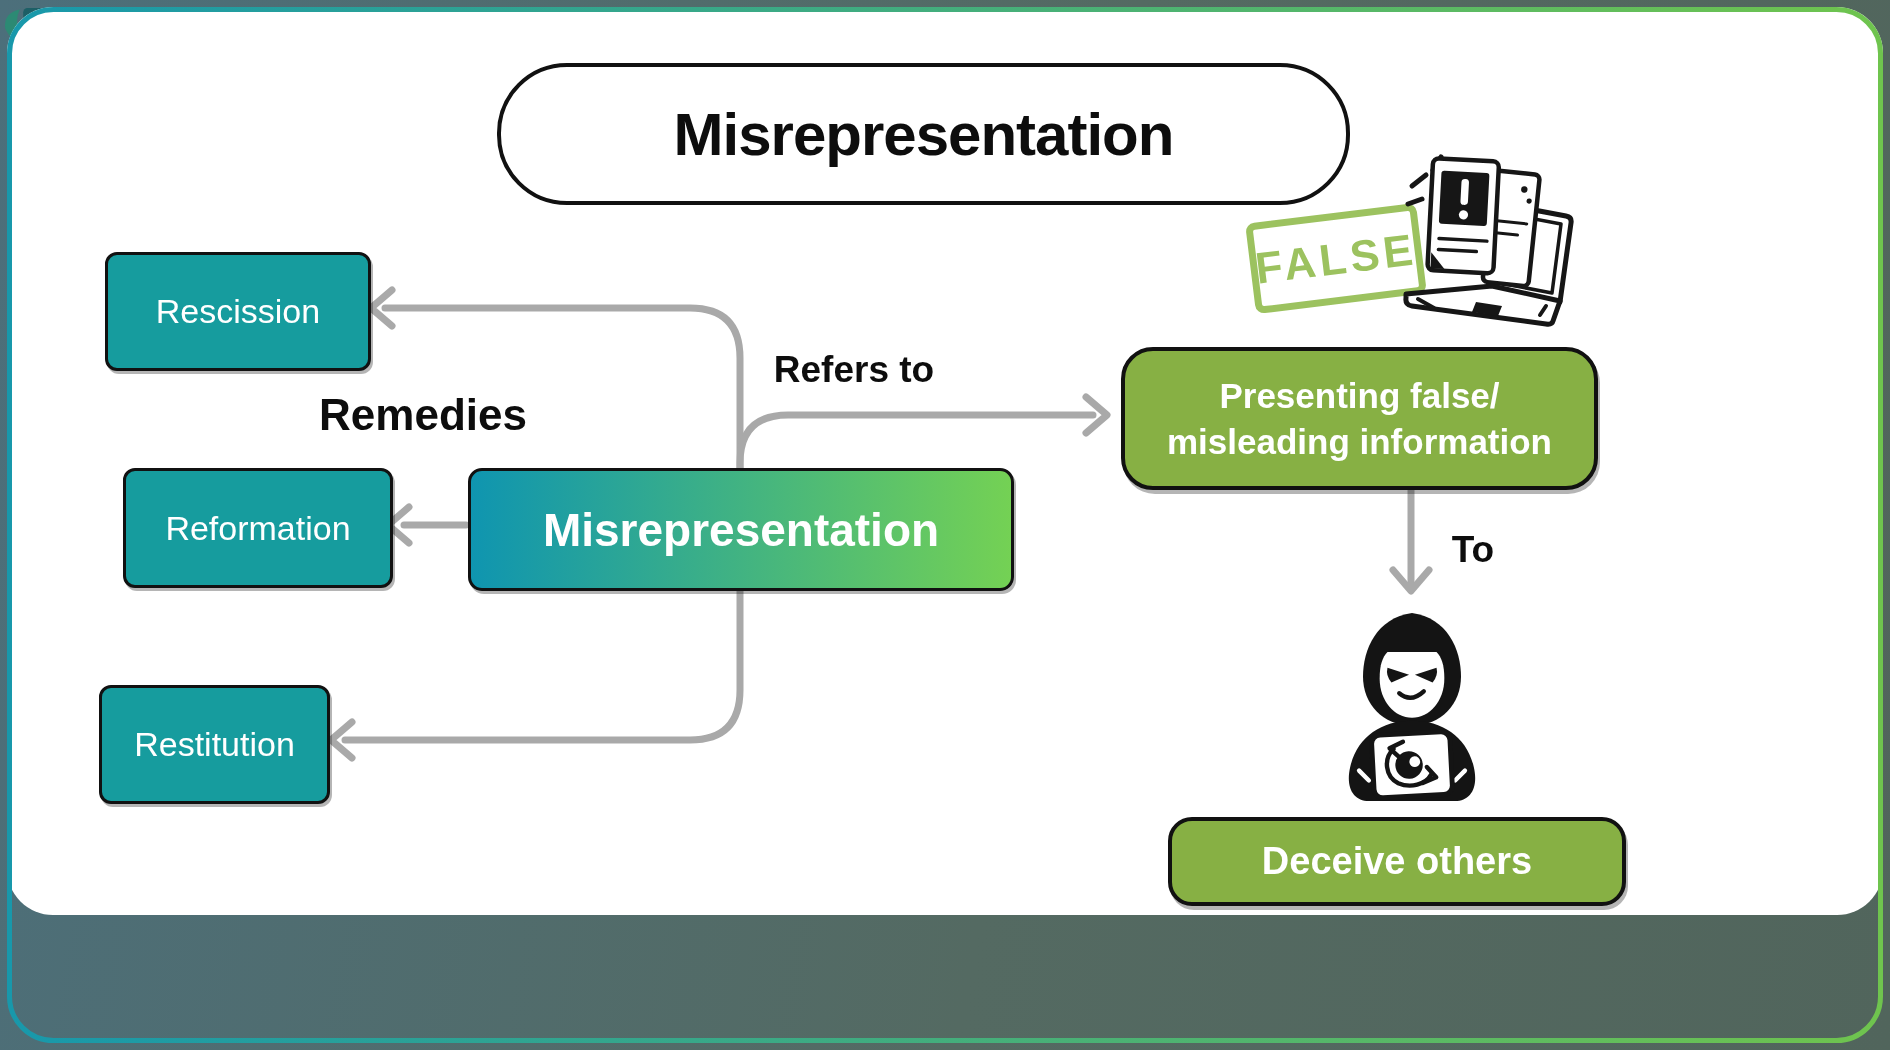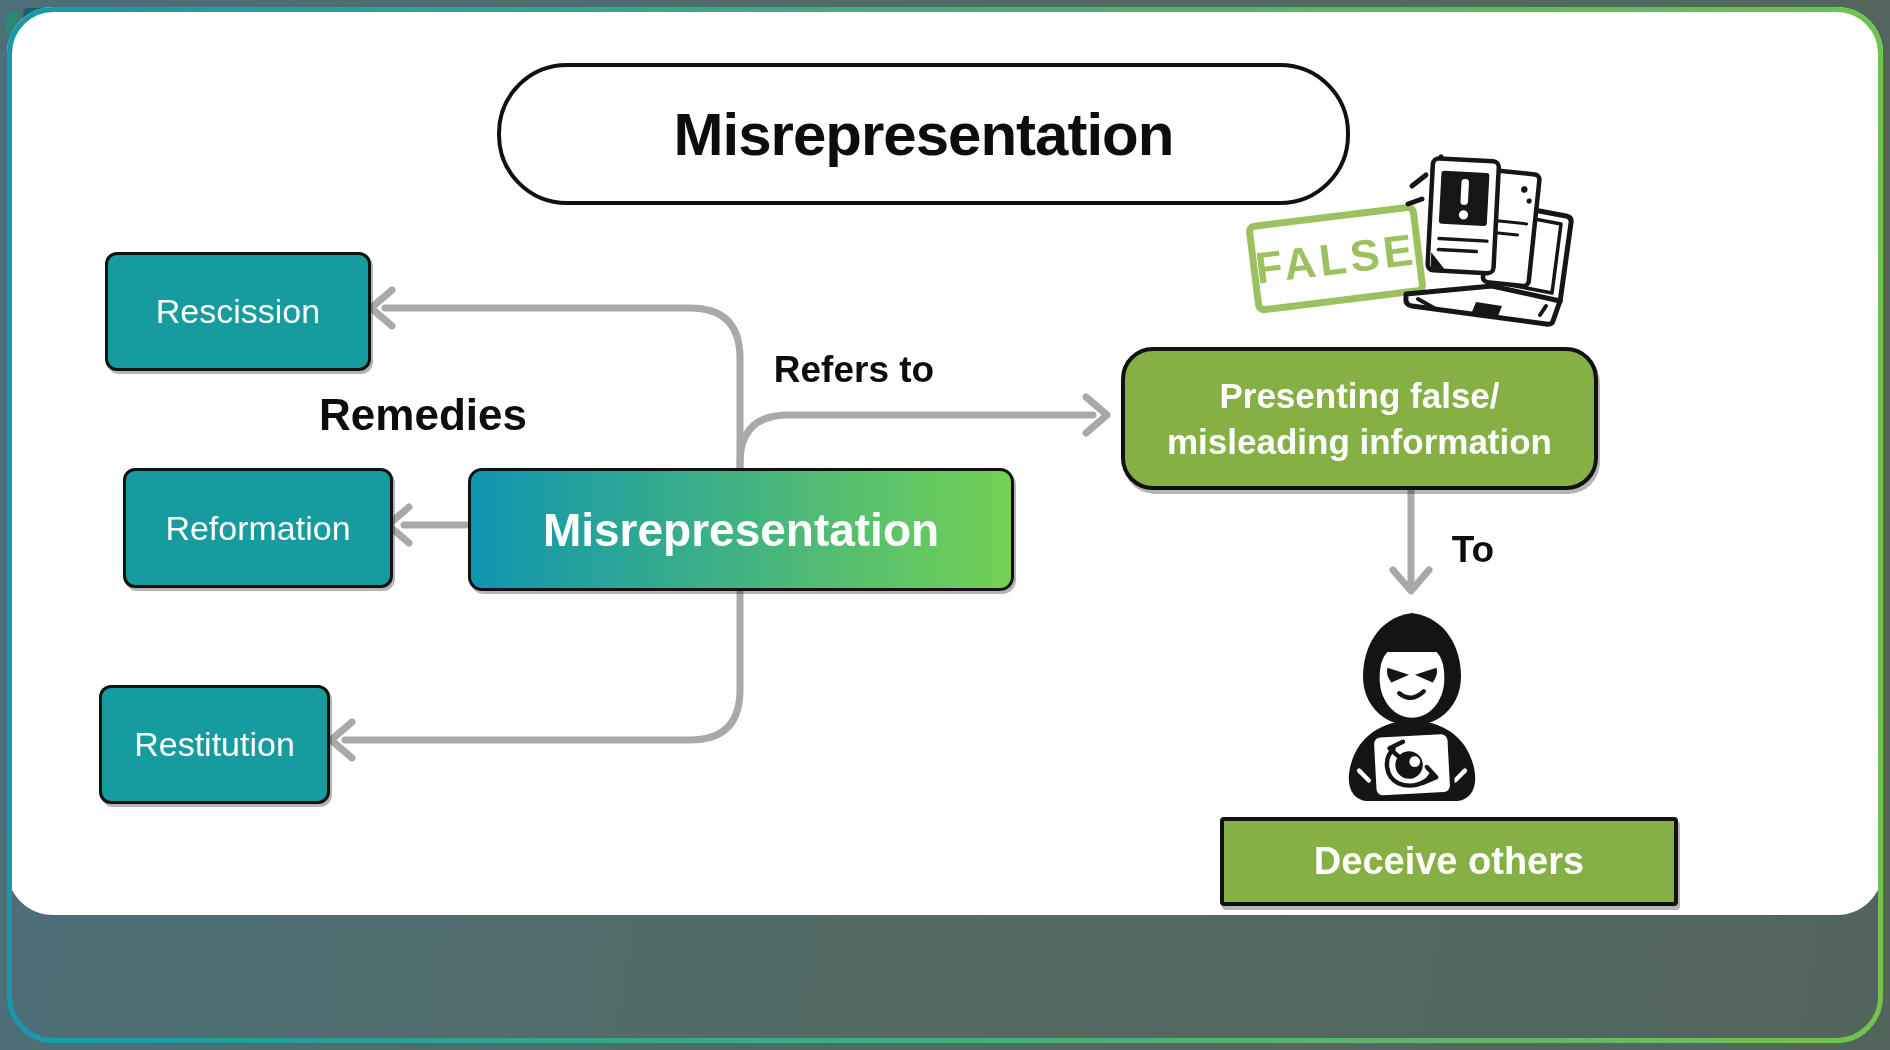--- a/index.html
+++ b/index.html
@@ -36,22 +36,22 @@
   .greenbox{
     background:var(--definition-box,#87b044);
     border:4px solid #111;color:#fff;font-weight:800;
     box-shadow:2px 4px 0 rgba(10,10,10,.3);
   }
   .defbox{
     left:1121px;top:347px;width:469px;height:135px;
     border-radius:32px;font-size:35px;line-height:1.3;flex-direction:column;
   }
   .outbox{
-    left:1220px;top:817px;width:450px;height:81px;
-    border-radius:4px;font-size:38px;
+    left:1168px;top:817px;width:450px;height:81px;
+    border-radius:24px;font-size:38px;
   }
   .blabel{color:#0d0d0d;font-weight:800;font-size:44px;}
   .remedies-label{left:323px;top:393px;width:200px;height:44px;}
   .refers-label{left:754px;top:348px;width:200px;height:44px;font-size:37px;}
   .to-label{left:1433px;top:528px;width:80px;height:44px;font-size:37px;}
 
   .stamp{
     left:1250px;top:213px;width:158px;height:77px;
     border:7px solid var(--stamp-green,#97bf57);border-radius:9px;
     color:var(--stamp-green,#97bf57);

